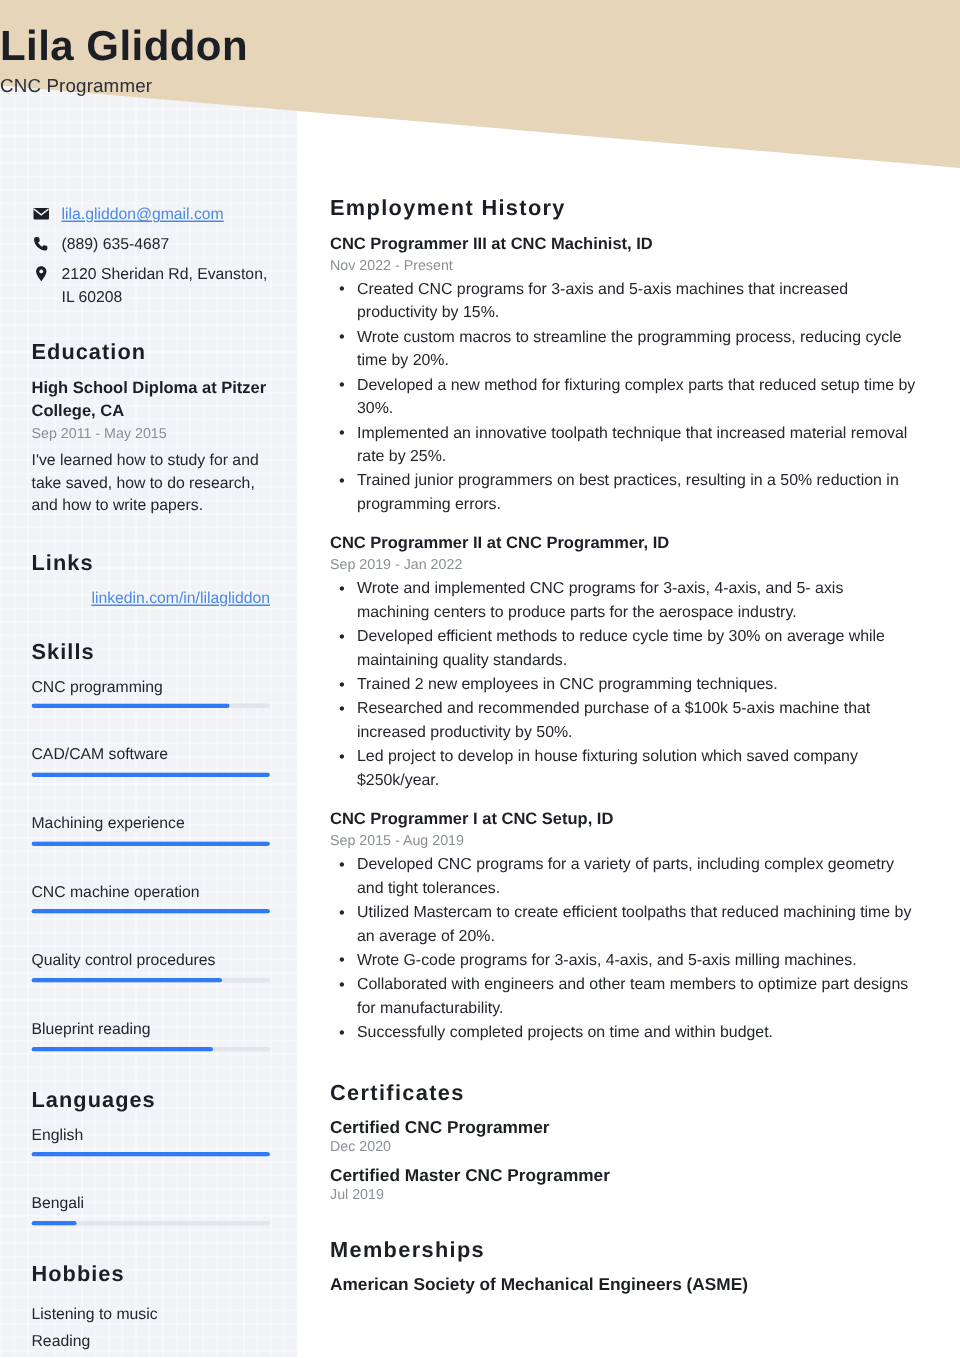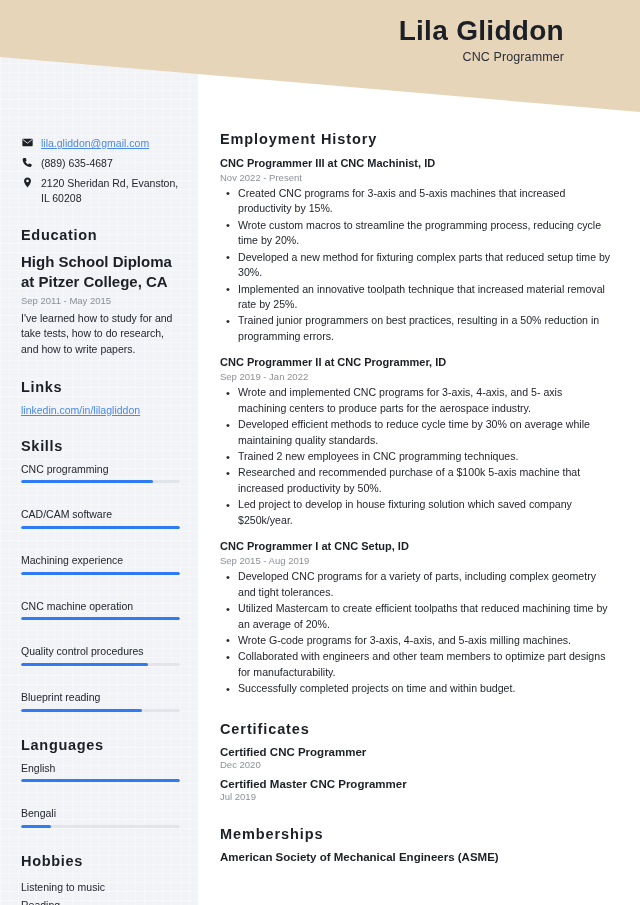--- a/index.html
+++ b/index.html
@@ -47,21 +47,21 @@
     height: 120px;
     background: #e6d5b8;
     clip-path: polygon(0 0, 640px 0, 640px 112px, 0 57px);
     z-index: 3;
   }
   #banner-text {
     position: absolute;
     left: 0;
     top: 14px;
     width: 564px;
-    text-align: right;
+    text-align: left;
     z-index: 4;
   }
   #banner-text .name {
     font-size: 28px;
     font-weight: bold;
     color: #1c1f26;
     letter-spacing: 0.3px;
     line-height: 1.18;
   }
   #banner-text .role {
@@ -107,21 +107,21 @@
   .side-h {
     font-size: 14.5px;
     font-weight: bold;
     color: #1c1f26;
     letter-spacing: 0.7px;
     margin-top: 22px;
     margin-bottom: 9px;
   }
 
   .edu-title {
-    font-size: 15px;
+    font-size: 11px;
     font-weight: bold;
     color: #1c1f26;
     line-height: 1.38;
   }
   .edu-date {
     font-size: 9.5px;
     color: #8b9097;
     margin-top: 2px;
     margin-bottom: 5px;
   }
@@ -130,20 +130,21 @@
     color: #23262e;
     line-height: 1.45;
   }
 
   .link-a {
     font-size: 10.5px;
     color: #4a89e8;
     text-decoration: underline;
     word-break: break-all;
     display: block;
+    text-align: right;
   }
 
   .bar-item { margin-bottom: 25px; }
   .bar-label {
     font-size: 10.5px;
     color: #23262e;
     margin-bottom: 4px;
     line-height: 1.3;
   }
   .bar-track {
@@ -283,21 +284,21 @@
             </svg>
         </span>
         <span>2120 Sheridan Rd, Evanston, IL 60208</span>
       </div>
     </div>
 
     <div class="side-h">Education</div>
     <div>
       <div class="edu-title">High School Diploma at Pitzer College, CA</div>
       <div class="edu-date">Sep 2011 - May 2015</div>
-      <div class="edu-desc">I've learned how to study for and take tests, how to do research, and how to write papers.</div>
+      <div class="edu-desc">I've learned how to study for and take saved, how to do research, and how to write papers.</div>
     </div>
 
     <div class="side-h">Links</div>
     <a class="link-a" href="#">linkedin.com/in/lilagliddon</a>
 
     <div class="side-h">Skills</div>
     <div id="skills-list">
         <div class="bar-item">
           <div class="bar-label">CNC programming</div>
           <div class="bar-track">

